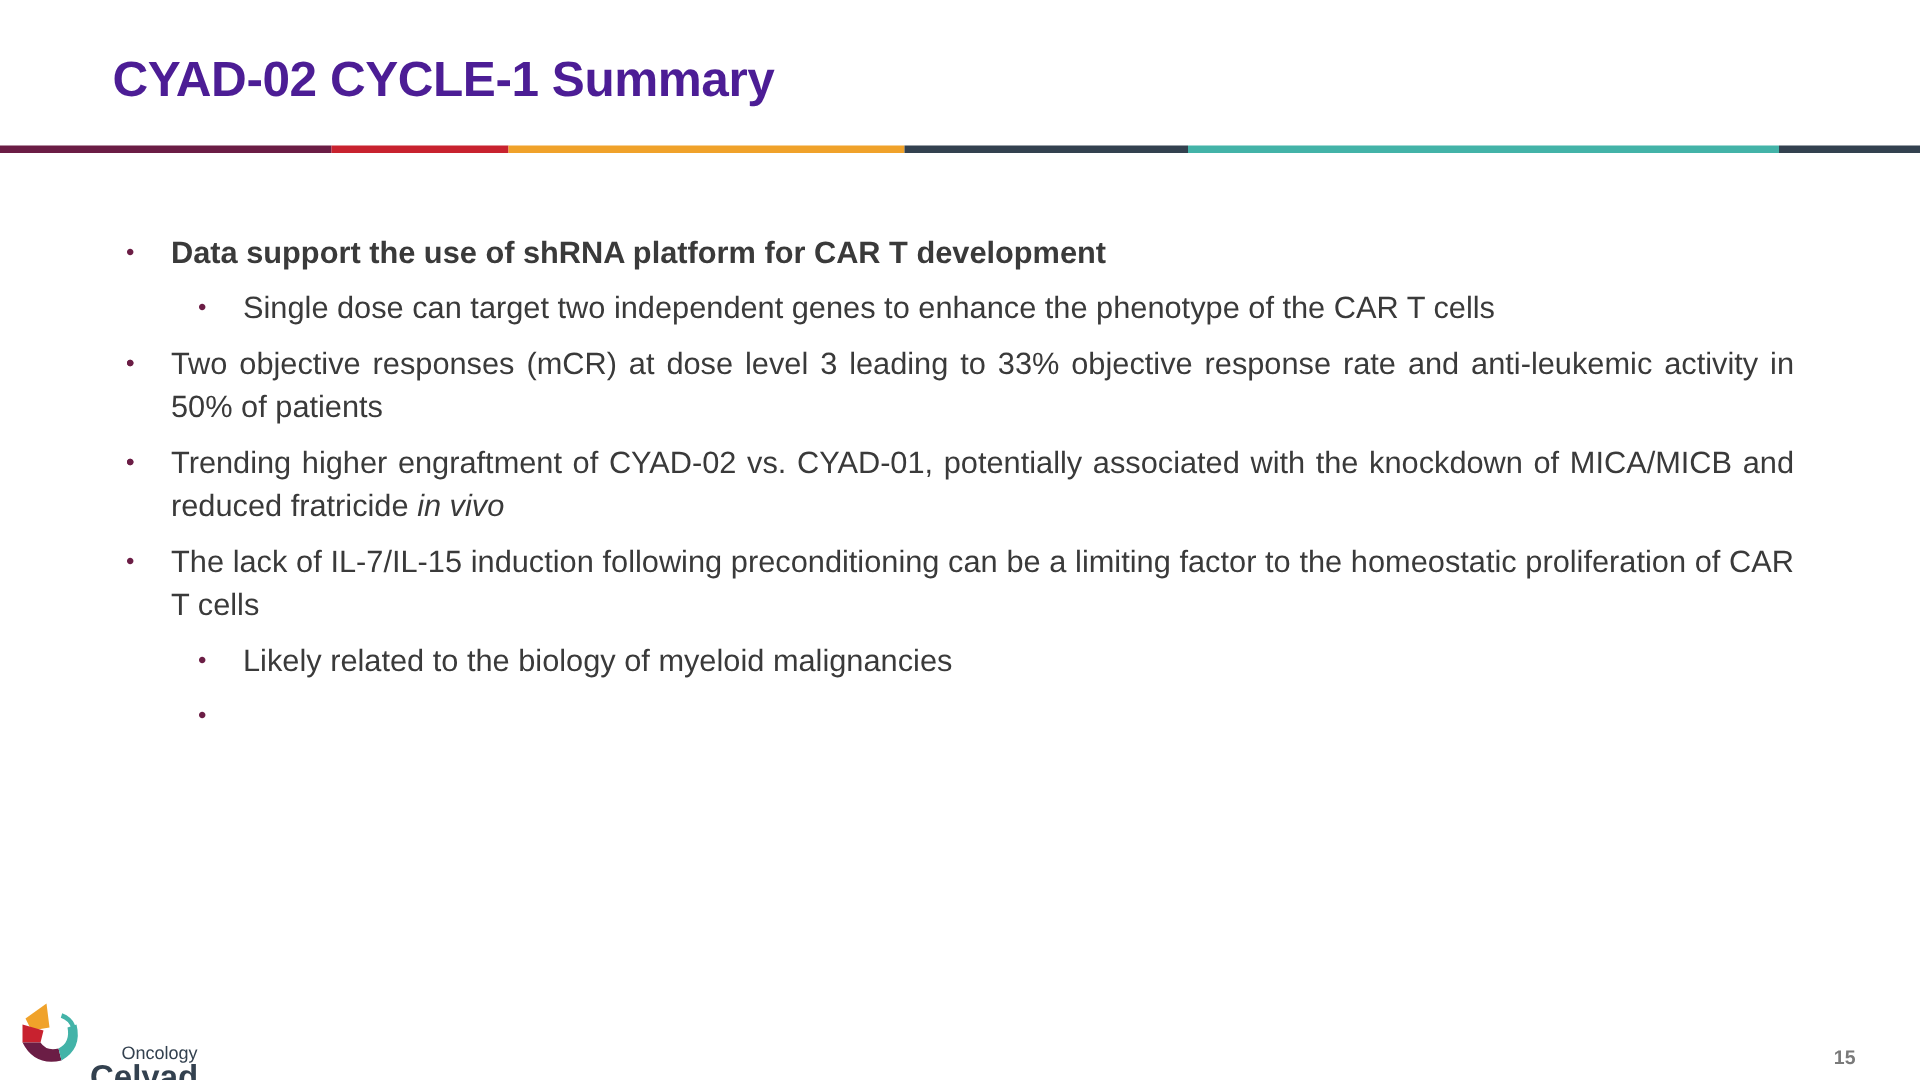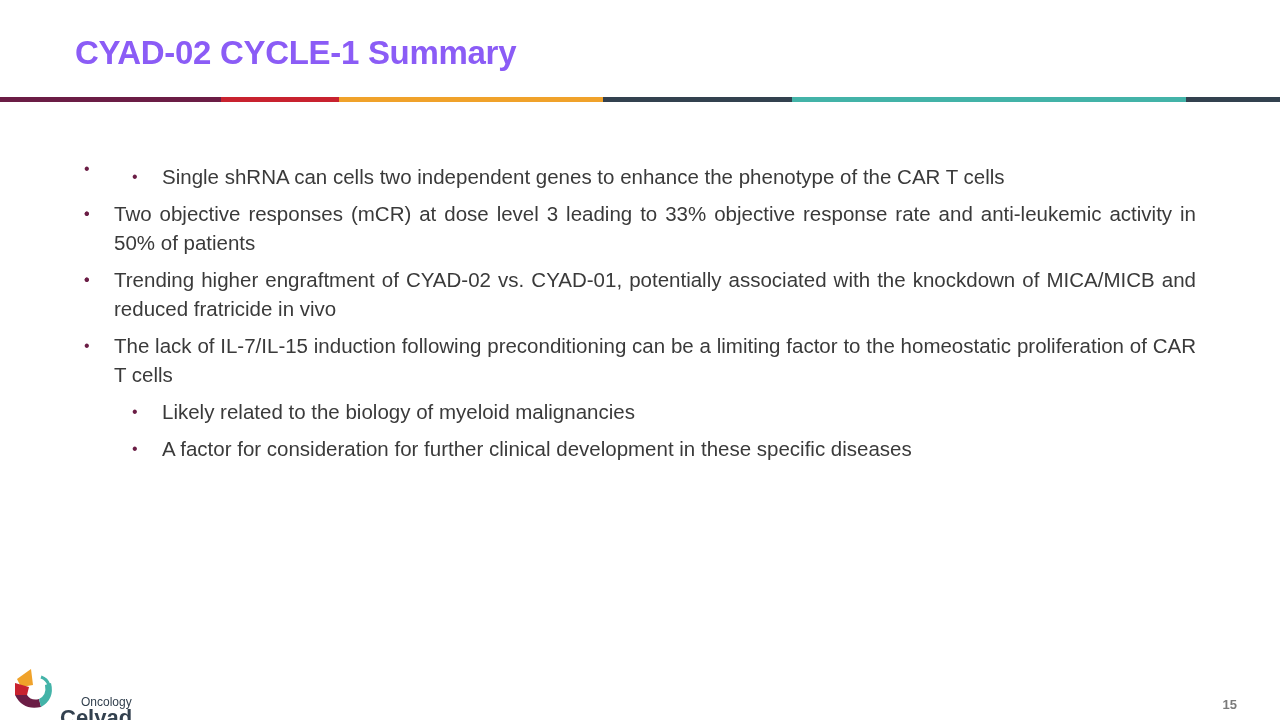--- a/index.html
+++ b/index.html
@@ -3,34 +3,34 @@
 <meta charset="utf-8">
 <style>
   html, body { margin: 0; padding: 0; }
   body {
     width: 1280px; height: 720px; position: relative; overflow: hidden;
     background: #ffffff;
     font-family: "Liberation Sans", sans-serif;
   }
   .title {
     position: absolute; left: 75px; top: 34px;
-    font-size: 33px; font-weight: bold; color: #8b5cf6;
+    font-size: 33px; font-weight: bold; color: #4c1d95;
     letter-spacing: -0.3px;
   }
   .bar { position: absolute; top: 97px; height: 5px; display: flex; left: 0; width: 1280px; }
   .bar .seg { height: 5px; }
   .content { position: absolute; left: 84px; top: 154px; width: 1112px; color: #3a3a3a; font-size: 20.5px; }
   .item { position: relative; line-height: 29px; text-align: justify; }
   .item.l1 { padding-left: 30px; margin-bottom: 8px; }
   .item.l2 { padding-left: 78px; margin-bottom: 8px; }
   .bullet { position: absolute; top: 0; color: #6b1d45; font-size: 16px; }
   .l1 .bullet { left: 0; }
   .l2 .bullet { left: 48px; }
   .bold { font-weight: bold; }
-  .it { }
+  .it { font-style: italic; }
   .logo { position: absolute; left: 11px; top: 665px; width: 44px; height: 46px; }
   .logo-text { position: absolute; left: 60px; top: 705px; font-size: 22px; font-weight: bold; color: #33414f; }
   .logo-sub { position: absolute; left: 81px; top: 695px; font-size: 12px; color: #33414f; }
   .page-num { position: absolute; right: 43px; top: 697px; font-size: 13px; color: #7a7a7a; font-weight: bold; }
 </style>
 </head>
 <body>
 
 <div class="title">CYAD-02 CYCLE-1 Summary</div>
 
@@ -39,24 +39,25 @@
   <div class="seg" style="width:118px;background:#c8222f"></div>
   <div class="seg" style="width:264px;background:#f0a22a"></div>
   <div class="seg" style="width:189px;background:#33414f"></div>
   <div class="seg" style="width:394px;background:#43b3a8"></div>
   <div class="seg" style="width:94px;background:#33414f"></div>
 </div>
 
 <div class="content">
   <div class="item l1">
     <span class="bullet">•</span>
+    <span class="bold">Data support the use of shRNA platform for CAR T development</span>
   </div>
   <div class="item l2">
     <span class="bullet">•</span>
-    <span>Single shRNA can cells two independent genes to enhance the phenotype of the CAR T cells</span>
+    <span>Single dose can target two independent genes to enhance the phenotype of the CAR T cells</span>
   </div>
   <div class="item l1">
     <span class="bullet">•</span>
   </div>
   <div class="item l1">
     <span class="bullet">•</span>
     <span>Two objective responses (mCR) at dose level 3 leading to 33% objective response rate and anti-leukemic activity in 50% of patients</span>
   </div>
   <div class="item l1">
     <span class="bullet">•</span>
@@ -68,21 +69,20 @@
   <div class="item l1">
     <span class="bullet">•</span>
     <span>The lack of IL-7/IL-15 induction following preconditioning can be a limiting factor to the homeostatic proliferation of CAR T cells</span>
   </div>
   <div class="item l2">
     <span class="bullet">•</span>
     <span>Likely related to the biology of myeloid malignancies</span>
   </div>
   <div class="item l2">
     <span class="bullet">•</span>
-    <span>A factor for consideration for further clinical development in these specific diseases</span>
   </div>
 </div>
 
 <svg class="logo" viewBox="0 0 44 46">
   <path d="M20 4 L6 14 L10 22 L22 20 Z" fill="#f0a22a"></path>
   <path d="M4 18 L18 22 L16 30 L4 30 Z" fill="#c8222f"></path>
   <path d="M4 30 L16 30 Q20 36 28 34 L30 42 Q12 46 4 30 Z" fill="#6b1d45"></path>
   <path d="M28 34 Q36 30 34 20 L40 18 Q44 34 30 42 Z" fill="#43b3a8"></path>
   <path d="M30 12 Q36 14 38 20" stroke="#43b3a8" stroke-width="3" fill="none"></path>
 </svg>

